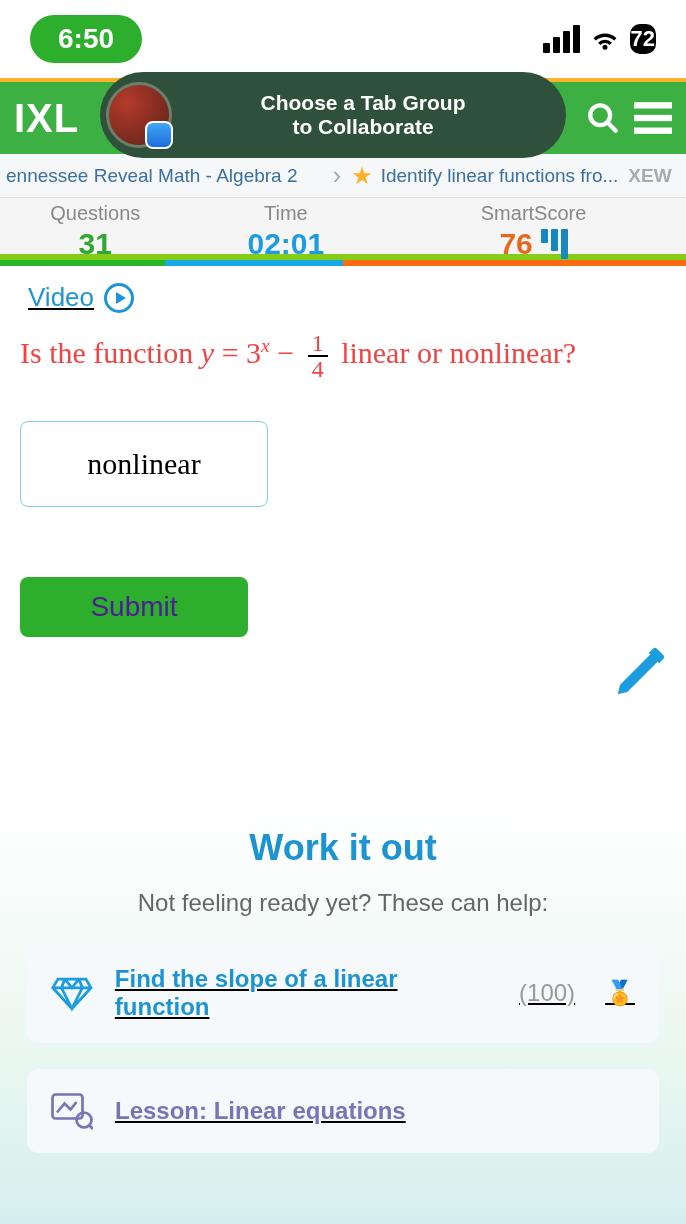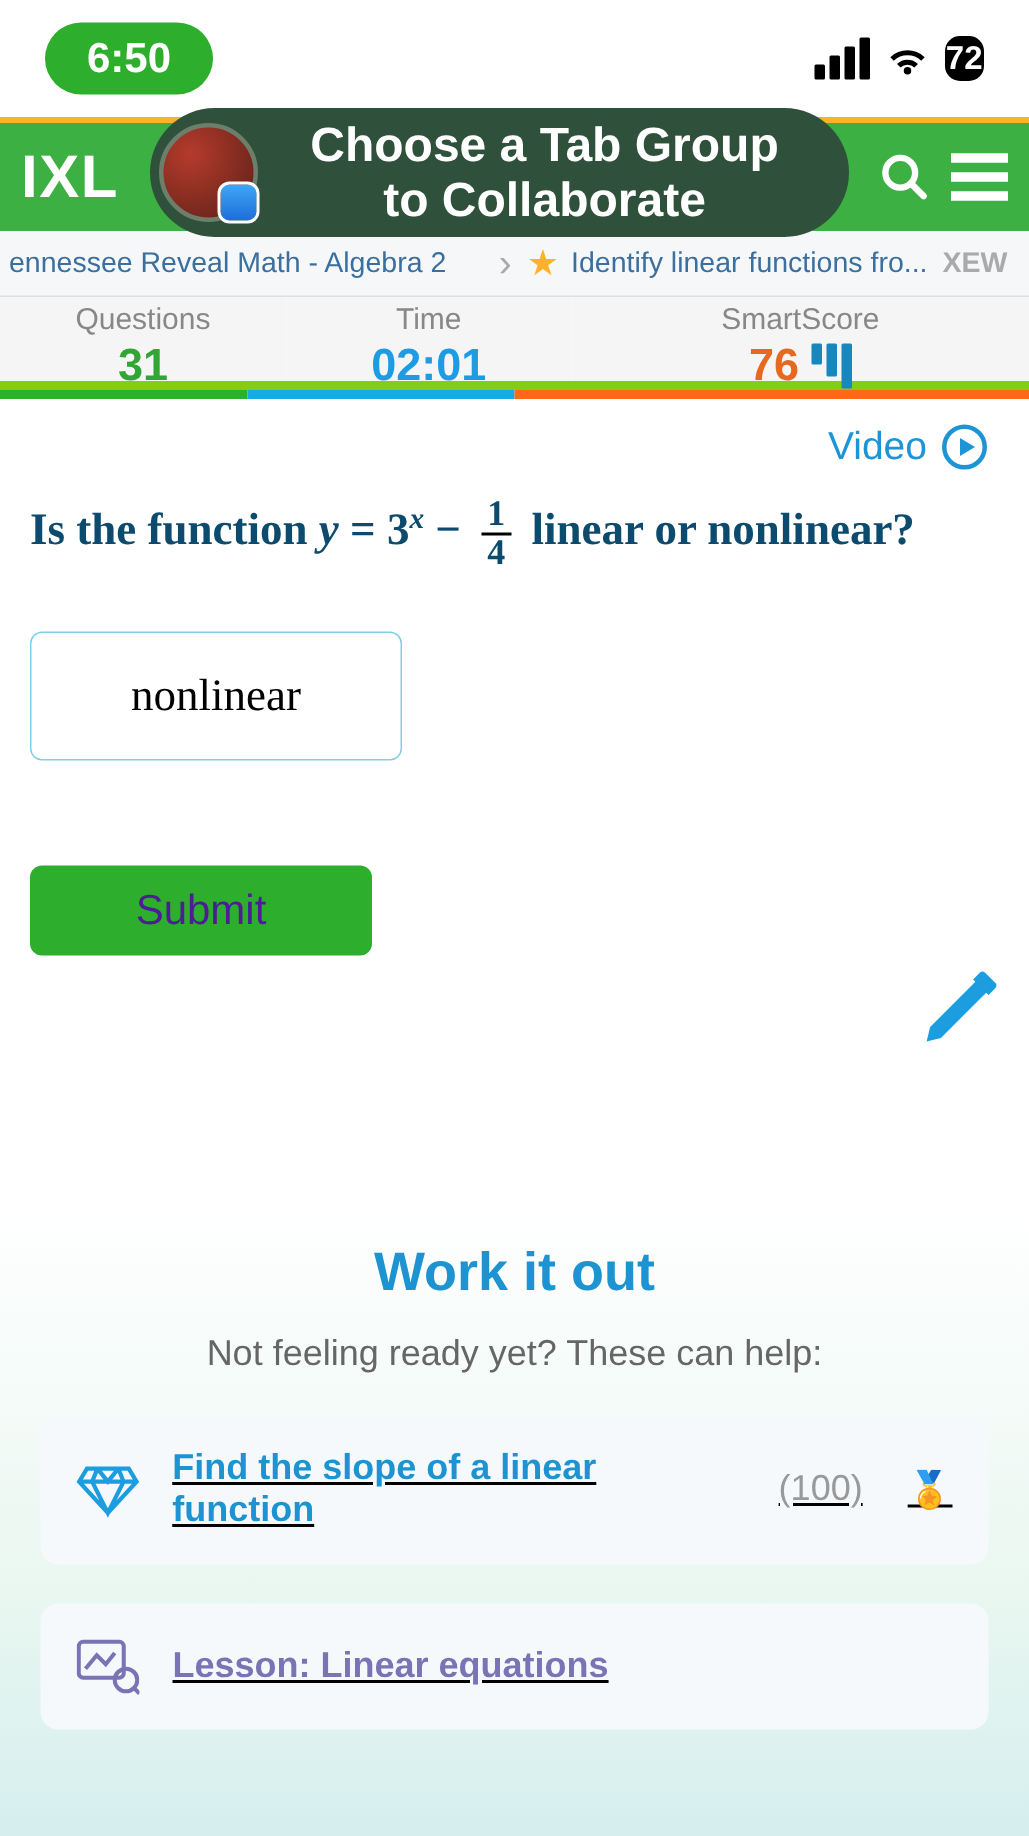--- a/index.html
+++ b/index.html
@@ -18,21 +18,21 @@
   .app-header { background:#3CB043; height:76px; display:flex; align-items:center; padding:0 14px; gap:14px; position:relative; border-top:4px solid #ffb12b;}
   .ixl-logo { color:#fff; font-weight:900; font-size:40px; letter-spacing:1px; }
   .search-icon { margin-left:auto; color:#fff; }
   .menu-icon { color:#fff; }
   .tab-group-overlay {
     position:absolute; left:100px; top:-10px; right:120px; background:#2F513B;
     border-radius:44px; height:86px; display:flex; align-items:center; padding:6px 30px 6px 6px; gap:18px;
   }
   .avatar-wrap { width:66px; height:66px; border-radius:50%; background:radial-gradient(circle at 30% 30%, #b53b2b, #5a2018); border:3px solid #6d7e6b; position:relative;}
   .safari-badge { position:absolute; right:-4px; bottom:-4px; width:28px; height:28px; border-radius:8px; background:linear-gradient(#3fa7f7,#1d6ed8); border:2px solid #fff;}
-  .tab-group-text { color:#fff; font-size:32px; font-weight:600; text-align:center; line-height:1.15; flex:1;}
+  .tab-group-text { color:#fff; font-size:21px; font-weight:600; text-align:center; line-height:1.15; flex:1;}
 
   
   .breadcrumb { height:44px; background:#F5F7F8; display:flex; align-items:center; font-size:19px; color:#555; white-space:nowrap; overflow:hidden; padding:0 6px; border-bottom:1px solid #e0e0e0;}
   .bc-link { color:#3a6fa0; margin-right:25px;}
   .bc-chevron { color:#aaa; margin:0 10px; font-size:26px;}
   .bc-star { color:#ffb12b; margin-right:8px; font-size:24px;}
   .bc-title { color:#3a6fa0; margin-right:10px; overflow:hidden; text-overflow:ellipsis; max-width:280px;}
   .bc-code { color:#aaa; font-weight:600;}
 
   
@@ -43,27 +43,27 @@
   .stat-value { font-size:30px; font-weight:600; margin-top:2px;}
   .stat-questions .stat-value { color:#32A635;}
   .stat-time .stat-value { color:#1D9BE3;}
   .stat-score .stat-value { color:#E56A1F; display:flex; align-items:center; justify-content:center; gap:8px;}
   .progress-strip { height:6px; display:flex;}
   .progress-green{background:#29b329;width:24%}
   .progress-blue{background:#17a9e8;width:26%}
   .progress-orange{background:#ff6a13;width:50%}
 
   
-  .video-row { display:flex; justify-content:flex-end; align-items:center; padding:16px 28px 8px; gap:10px;}
+  .video-row { display:flex; justify-content:flex-start; align-items:center; padding:16px 28px 8px; gap:10px;text-decoration:underline;}
   .video-link { color:#1C94D6; font-size:26px;}
   .play-circ { width:30px; height:30px; border:3px solid #1C94D6; border-radius:50%; display:flex; align-items:center; justify-content:center;}
   .play-circ::after{content:""; width:0;height:0;border-left:10px solid #1C94D6;border-top:6px solid transparent;border-bottom:6px solid transparent; margin-left:3px;}
 
   
-  .question { padding:10px 20px 0; font-size:30px; font-family:Georgia, 'Times New Roman', serif; color:#0c4a6e; line-height:1.45;font-weight:bold;}
+  .question { padding:10px 20px 0; font-size:30px; font-family:Georgia, 'Times New Roman', serif; color:#ef4444; line-height:1.45;}
   .question i { font-style:italic;}
   .frac { display:inline-flex; flex-direction:column; align-items:center; font-size:24px; line-height:1; vertical-align:middle; margin:0 6px;}
   .frac .num{border-bottom:2px solid #000; padding:0 4px;}
   .frac .den{padding:0 4px;}
   sup{font-size:0.65em; font-style:italic;}
 
   
   .answers { display:flex; gap:26px; padding:40px 20px 0;}
   .answer-btn { width:248px; height:86px; border:1.5px solid #7FCFE6; border-radius:8px; background:#fff; font-size:30px; font-family:Georgia,serif; cursor:pointer;}
 

